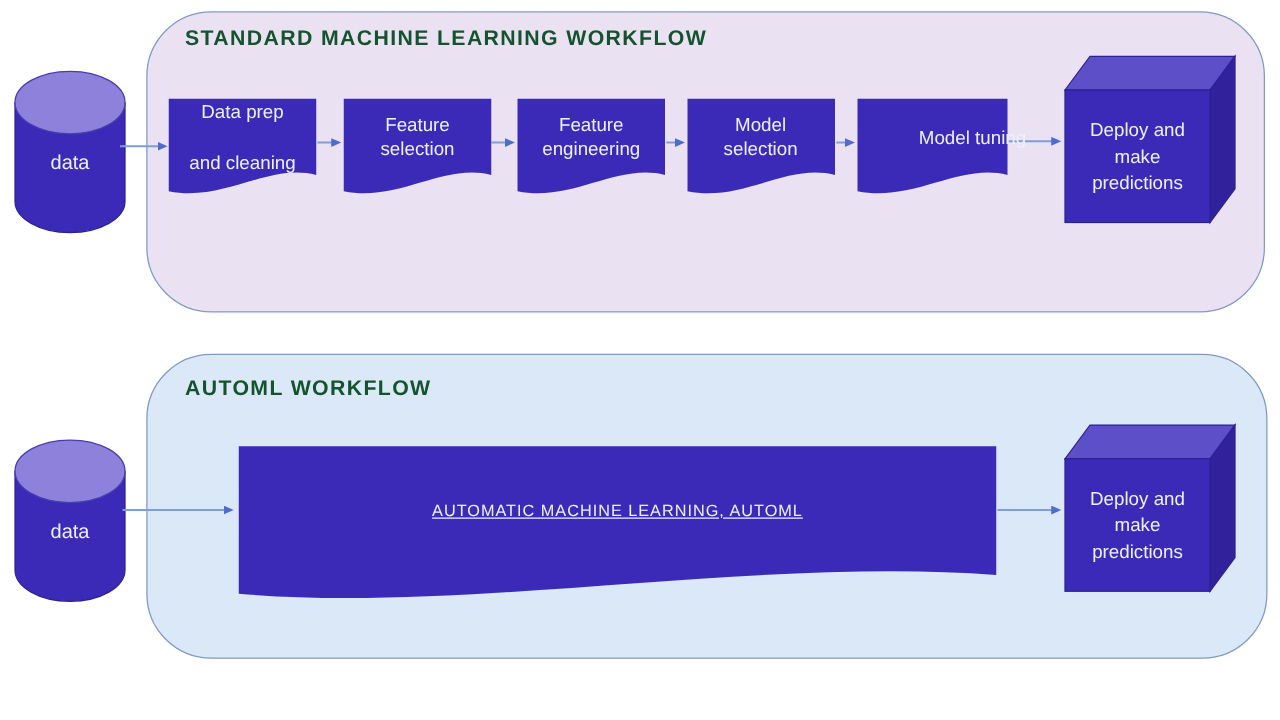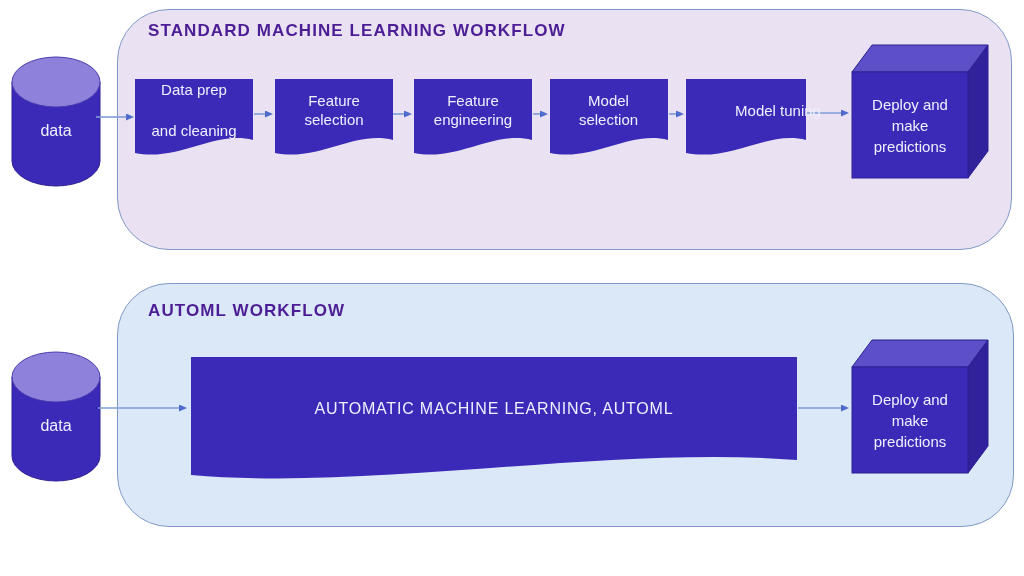--- a/index.html
+++ b/index.html
@@ -4,33 +4,33 @@
 <style>
   html, body { margin:0; padding:0; background:#ffffff; }
   body { width:1024px; height:576px; font-family:"Liberation Sans", sans-serif; }
   .stage { position:relative; width:1024px; height:576px; overflow:hidden; background:#ffffff; }
 
   .panel { position:absolute; border:1.5px solid #8099c6; border-radius:52px; box-sizing:border-box; }
   .panel-standard { left:117px; top:9px;  width:895px; height:241px; background:#eae2f2; }
   .panel-automl  { left:117px; top:283px; width:897px; height:244px; background:#dbe8f7; }
 
   .panel-title { position:absolute; font-size:17px; font-weight:700; letter-spacing:1.1px;
-                 color:#4c1d95; white-space:nowrap; }
+                 color:#14532d; white-space:nowrap; }
   .title-standard { left:148px; top:21px; }
   .title-automl  { left:148px; top:301px; }
 
   svg.layer { position:absolute; left:0; top:0; }
 
   .lbl { position:absolute; display:flex; flex-direction:column; align-items:center;
          justify-content:center; text-align:center; color:#eef0fe; pointer-events:none; }
   .lbl span { display:block; }
   .step-lbl  { font-size:15px; line-height:19px; }
   .cube-lbl  { font-size:15px; line-height:21px; }
   .data-lbl  { font-size:16px;text-align:right; }
-  .automl-lbl{ font-size:16px; letter-spacing:0.8px; }
+  .automl-lbl{ font-size:13px; letter-spacing:0.8px;text-decoration:underline; }
 
   .l-doc1  { left:135px; top:80px;  width:118px; height:60px;justify-content:space-between; }
   .l-doc2  { left:275px; top:80px;  width:118px; height:60px; }
   .l-doc3  { left:414px; top:80px;  width:118px; height:60px; }
   .l-doc4  { left:550px; top:80px;  width:117px; height:60px; }
   .l-doc5  { left:686px; top:80px;  width:120px; height:60px;padding-left:32px; }
   .l-cube1 { left:852px; top:72px;  width:116px; height:106px; }
   .l-data1 { left:12px;  top:101px; width:88px;  height:60px; }
   .l-automl{ left:191px; top:357px; width:606px; height:103px; }
   .l-cube2 { left:852px; top:367px; width:116px; height:106px; }

